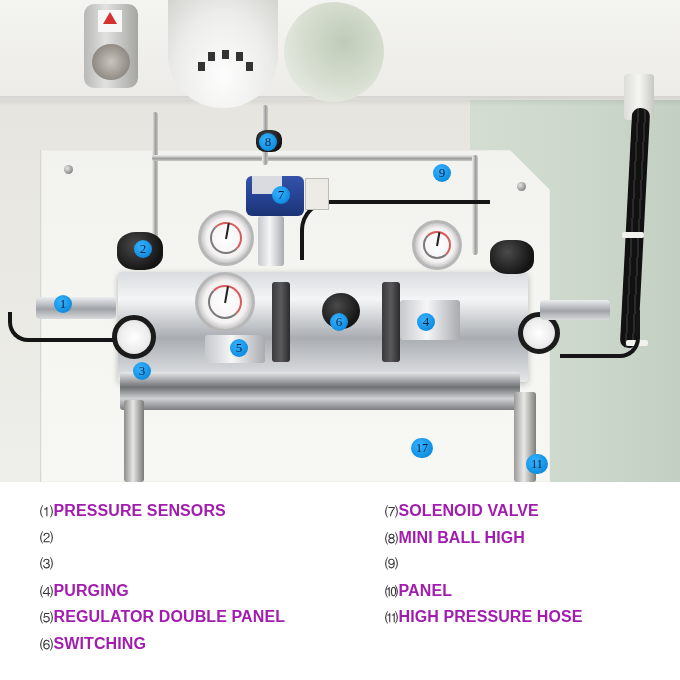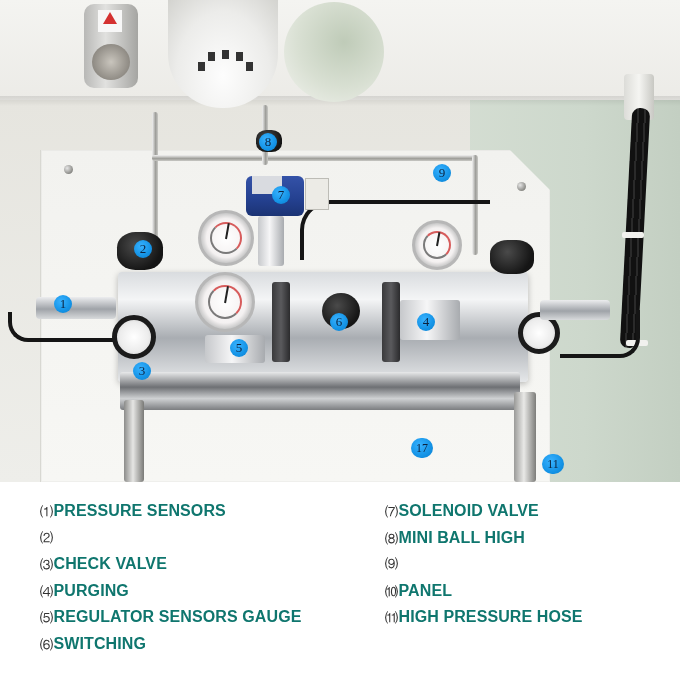--- a/index.html
+++ b/index.html
@@ -161,21 +161,21 @@
     .legend-col.left { left: 40px; }
     .legend-col.right { left: 385px; }
     .legend-item {
       display: flex; align-items: baseline; height: 26.5px; white-space: nowrap;
     }
     .legend-num {
       font-family: "Liberation Serif", serif; font-size: 13px; color: #333; letter-spacing: -0.5px;
       margin-right: 1px;
     }
     .legend-text {
-      font-family: "Liberation Sans", sans-serif; font-weight: bold; font-size: 16px; color: #0f766e;
+      font-family: "Liberation Sans", sans-serif; font-weight: bold; font-size: 16px; color: #a21caf;
       letter-spacing: 0.1px;
     }
   </style>
 </head>
 <body>
 
 <div class="photo">
   <div class="back-wall"></div>
   <div class="right-wall"></div>
   <div class="mount-panel"></div>
@@ -243,43 +243,42 @@
   <div class="marker" style="left:54px;top:295px;">1</div>
   <div class="marker" style="left:134px;top:240px;">2</div>
   <div class="marker" style="left:133px;top:362px;">3</div>
   <div class="marker" style="left:417px;top:313px;">4</div>
   <div class="marker" style="left:230px;top:339px;">5</div>
   <div class="marker" style="left:330px;top:313px;">6</div>
   <div class="marker" style="left:272px;top:186px;">7</div>
   <div class="marker" style="left:259px;top:133px;">8</div>
   <div class="marker" style="left:433px;top:164px;">9</div>
   <div class="marker wide" style="left:411px;top:438px;">17</div>
-  <div class="marker wide" style="left:542px;top:454px;">11</div>
+  <div class="marker wide" style="left:526px;top:454px;">11</div>
 </div>
 
 <div class="legend">
   <div class="legend-col left">
     <div class="legend-item">
       <span class="legend-num">⑴</span>
       <span class="legend-text">PRESSURE SENSORS</span>
     </div>
     <div class="legend-item">
       <span class="legend-num">⑵</span>
     </div>
     <div class="legend-item">
       <span class="legend-num">⑶</span>
-      <span class="legend-text">CHECK VALVE</span>
     </div>
     <div class="legend-item">
       <span class="legend-num">⑷</span>
       <span class="legend-text">PURGING</span>
     </div>
     <div class="legend-item">
       <span class="legend-num">⑸</span>
-      <span class="legend-text">REGULATOR SENSORS GAUGE</span>
+      <span class="legend-text">REGULATOR DOUBLE PANEL</span>
     </div>
     <div class="legend-item">
       <span class="legend-num">⑹</span>
       <span class="legend-text">SWITCHING</span>
     </div>
   </div>
 
   <div class="legend-col right">
     <div class="legend-item">
       <span class="legend-num">⑺</span>

